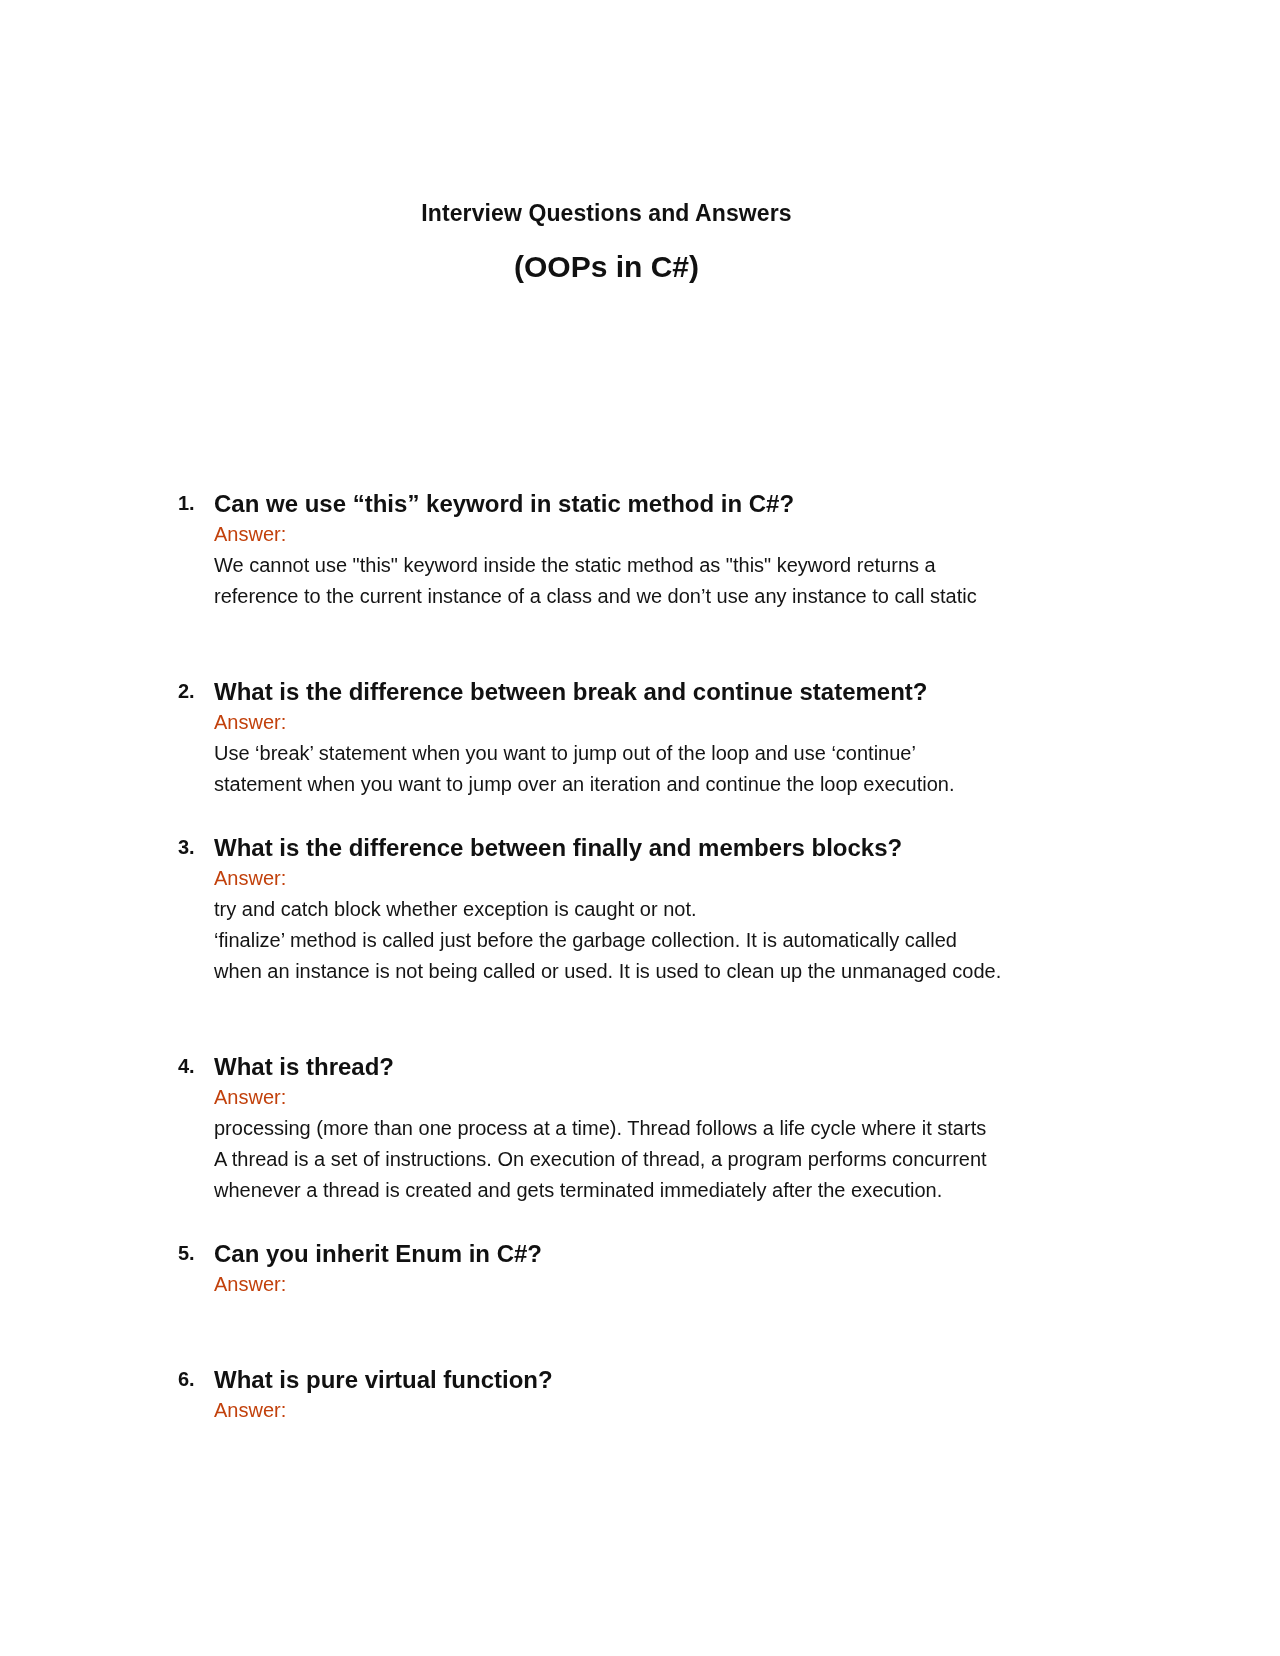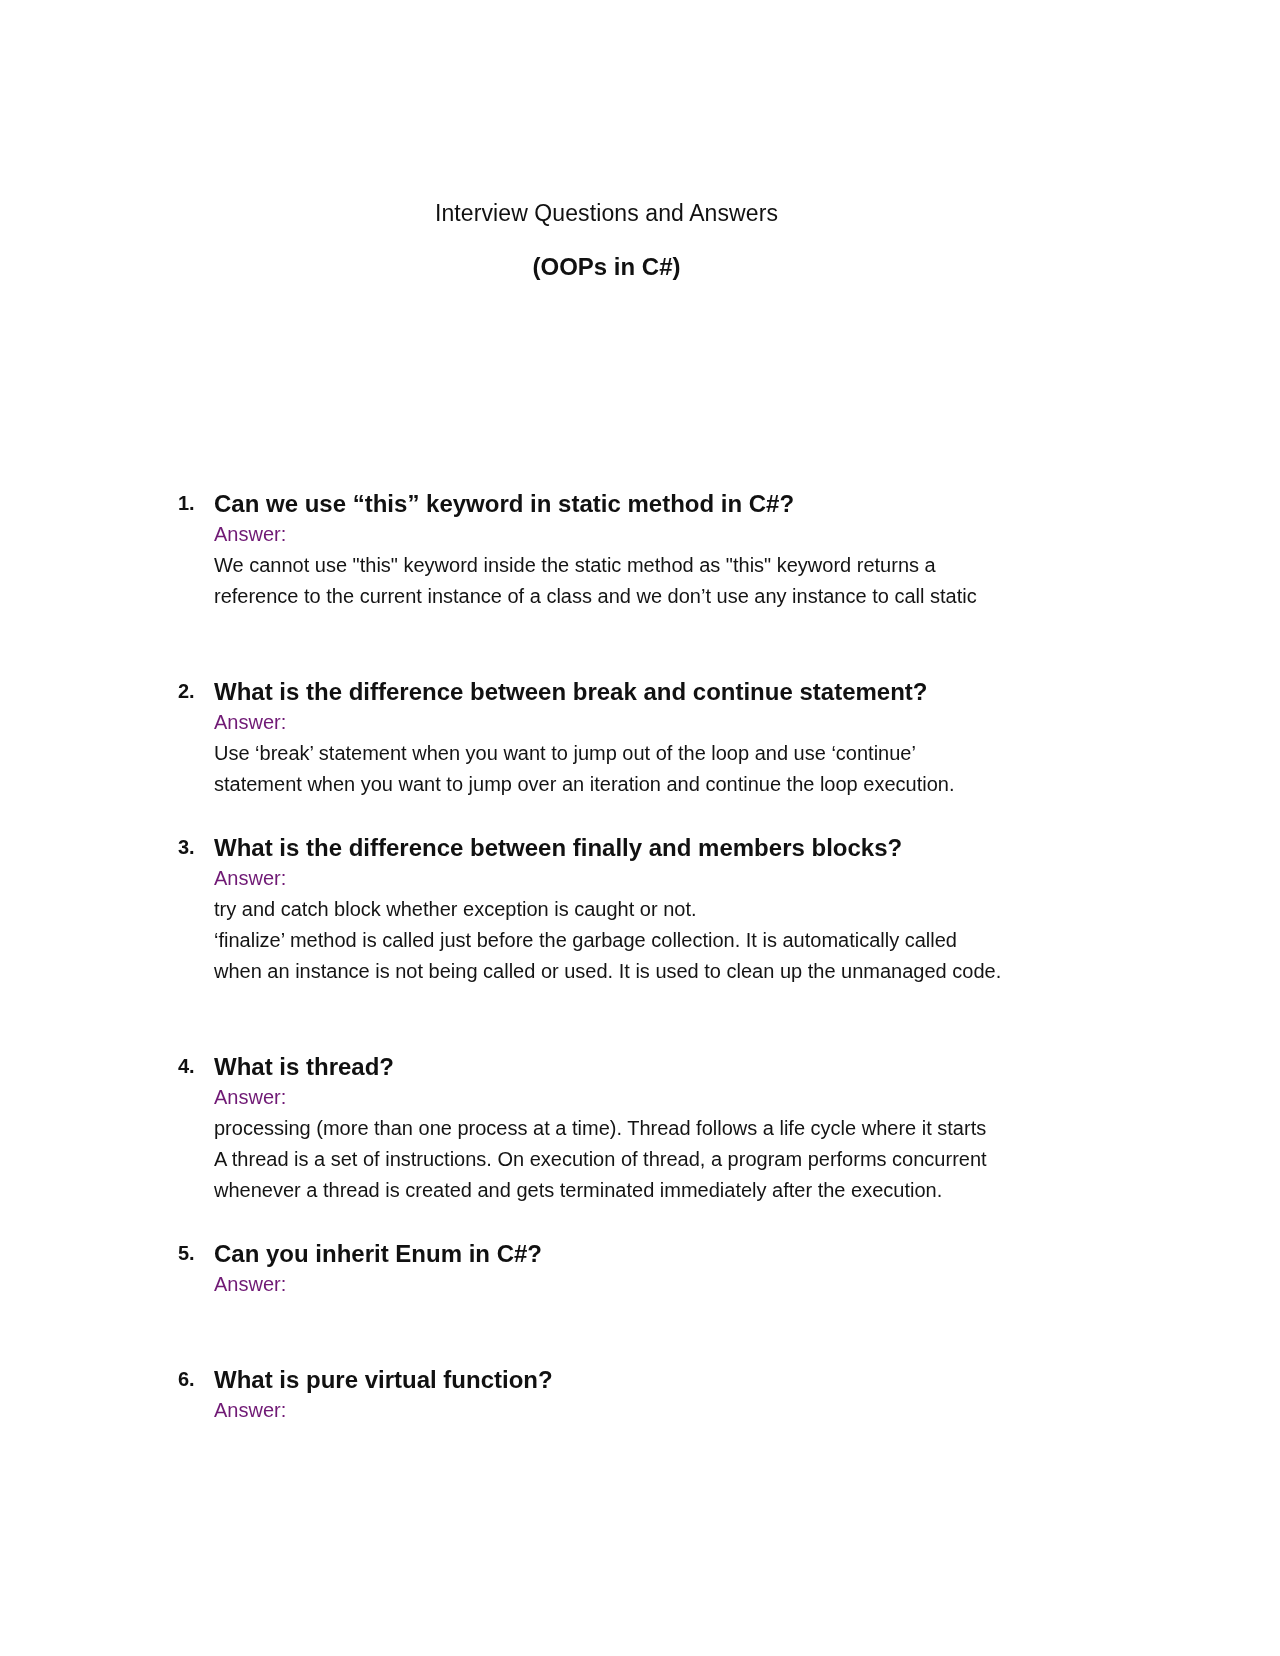--- a/index.html
+++ b/index.html
@@ -19,33 +19,33 @@
     position: absolute;
     left: 0; top: 0;
     width: 1280px; height: 1656px;
     background: #ffffff;
   }
   .doc-title {
     position: absolute;
     left: 0; width: 1213px;
     top: 196px;
     text-align: center;
-    font-weight: normal;
+    font-weight: bold;
     font-size: 23px;
     line-height: 34px;
     color: #111111;
     letter-spacing: 0.1px;
   }
   .doc-subtitle {
     position: absolute;
     left: 0; width: 1213px;
     top: 250px;
     text-align: center;
     font-weight: bold;
-    font-size: 24px;
+    font-size: 30px;
     line-height: 34px;
     color: #111111;
   }
   .section-heading {
     position: absolute;
     left: 143px;
     top: 389px;
     font-weight: bold;
     font-size: 24px;
     line-height: 36px;
@@ -82,21 +82,21 @@
     font-weight: bold;
     font-size: 24px;
     line-height: 31px;
     color: #111111;
     white-space: nowrap;
   }
   .a-label {
     margin-left: 214px;
     font-size: 20px;
     line-height: 31px;
-    color: #701a75;
+    color: #c2410c;
   }
   .a-line {
     margin-left: 214px;
     font-size: 20px;
     line-height: 31px;
     color: #141414;
     white-space: nowrap;
   }
 </style>
 </head>

